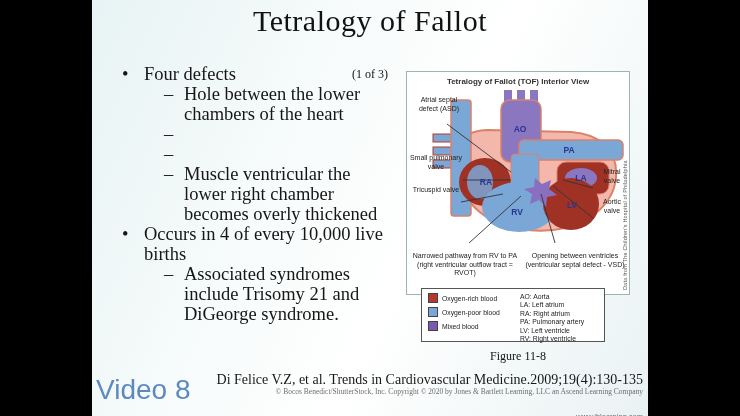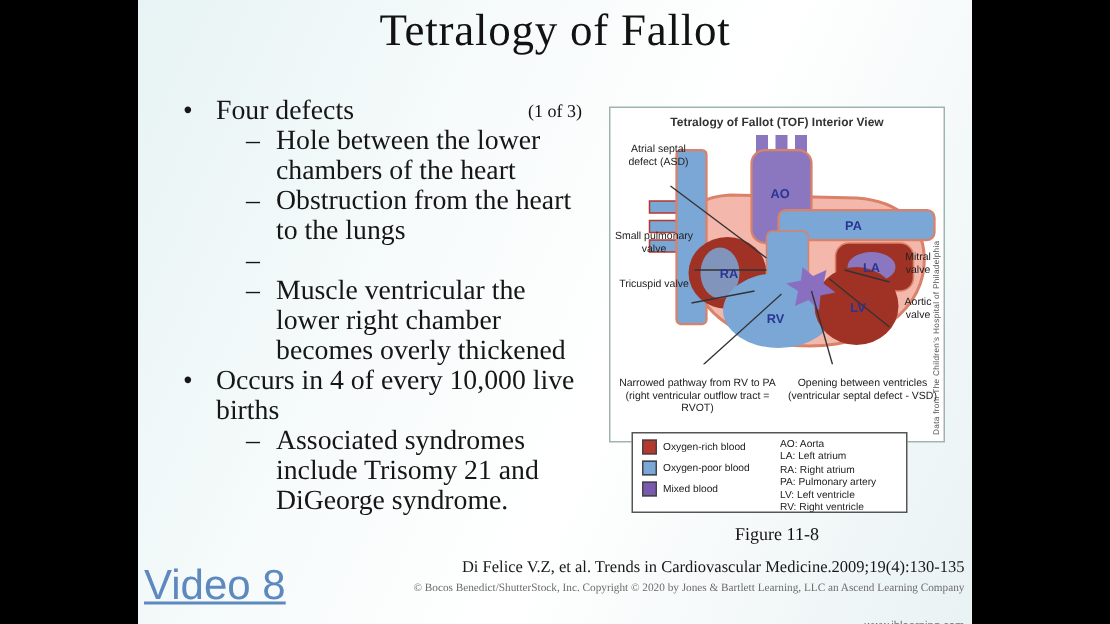--- a/index.html
+++ b/index.html
@@ -41,27 +41,27 @@
   .legend-swatches{width:86px;display:flex;flex-direction:column;gap:4px;}
   .sw-row{display:flex;align-items:center;gap:4px;font-size:6.8px;}
   .sw{width:8px;height:8px;flex:0 0 8px;border:0.5px solid #444;}
   .abbr-col{display:flex;flex-direction:column;font-size:6.8px;line-height:8.4px;}
   .credit-vert{position:absolute;right:1px;bottom:4px;height:250px;
                writing-mode:vertical-rl;transform:rotate(180deg);
                font-size:5.5px;color:#555;letter-spacing:0.2px;text-align:left;}
   
   .fig-caption{position:absolute;left:314px;top:349px;width:224px;text-align:center;
                font-size:12px;color:#121212;}
-  .citation{position:absolute;right:5px;top:372px;font-size:11px;color:#181818;white-space:nowrap;text-align:center;}
+  .citation{position:absolute;right:5px;top:372px;font-size:14px;color:#181818;white-space:nowrap;text-align:center;}
   .copyright{position:absolute;right:5px;top:387px;font-size:7.5px;color:#6d6d6d;
              font-family:Liberation Serif, serif;white-space:nowrap;}
   .joburl{position:absolute;right:5px;top:412px;font-size:7.5px;color:#6d6d6d;
           font-family:"Liberation Sans", sans-serif;}
   .video-label{position:absolute;left:4px;top:374px;font-size:28px;color:#4d7db8;
-               font-family:"Liberation Sans", sans-serif;opacity:0.9;text-decoration:underline;}
+               font-family:"Liberation Sans", sans-serif;opacity:0.9;}
   svg text{font-family:"Liberation Sans", sans-serif;}
 </style>
 </head>
 <body>
 
 <div class="stage">
   <div class="slide">
 
     <div class="title-row">
       <svg width="10" height="15" aria-hidden="true">
@@ -77,21 +77,20 @@
       <div class="b-item l1">
         <span class="mk">•</span>
         <span class="tx">Four defects</span>
       </div>
       <div class="b-item l2">
         <span class="mk">–</span>
         <span class="tx">Hole between the lower chambers of the heart</span>
       </div>
       <div class="b-item l2">
         <span class="mk">–</span>
-        <span class="tx">Obstruction from the heart to the lungs</span>
       </div>
       <div class="b-item l2">
         <span class="mk">–</span>
       </div>
       <div class="b-item l2">
         <span class="mk">–</span>
         <span class="tx">Muscle ventricular the lower right chamber becomes overly thickened</span>
       </div>
       <div class="b-item l1">
         <span class="mk">•</span>

